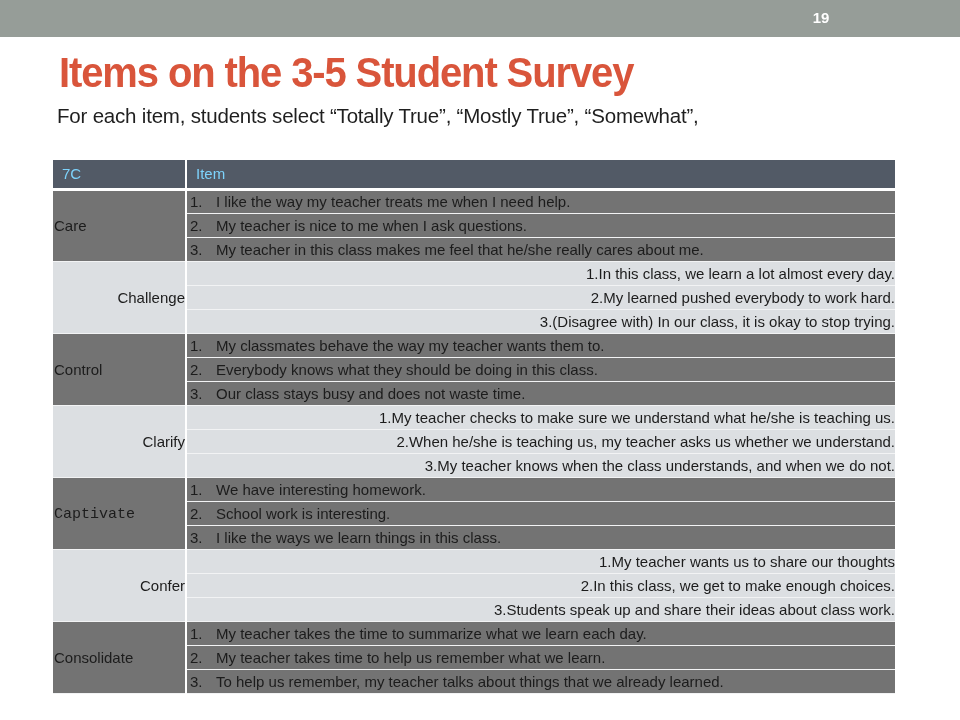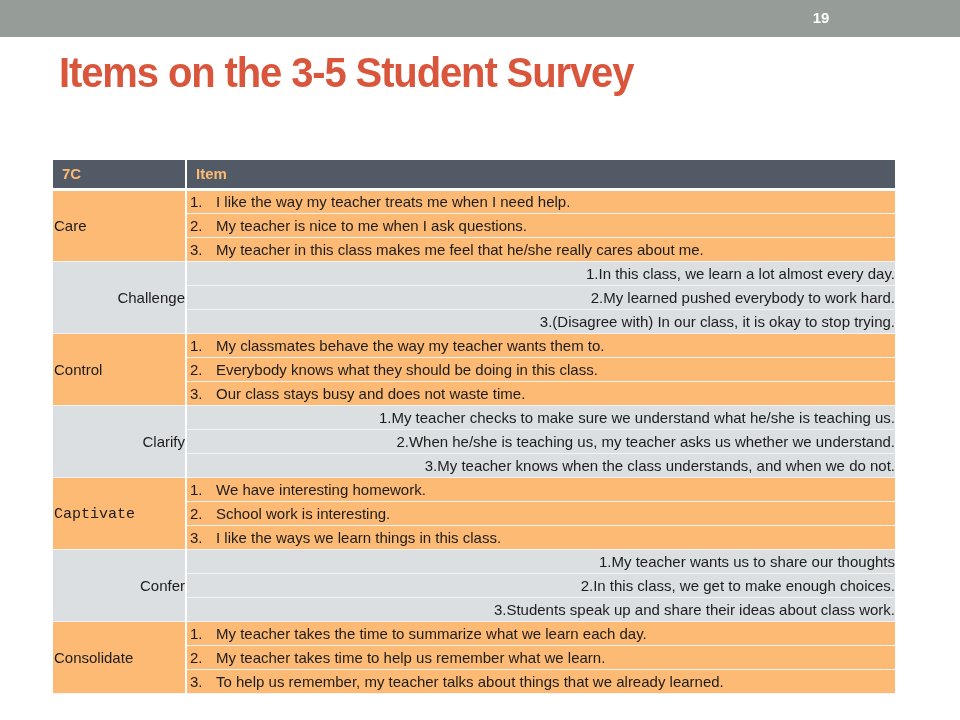--- a/index.html
+++ b/index.html
@@ -31,51 +31,52 @@
     }
 
     .survey-table {
       position: absolute; left: 53px; top: 160px; width: 842px;
       border-collapse: collapse; table-layout: fixed;
     }
     .survey-table col.c1 { width: 133px; }
     .survey-table col.c2 { width: 709px; }
 
     .survey-table th {
-      background: #525a66; color: #fdba74; font-weight: bold;
+      background: #525a66; color: #7dd3fc; font-weight: normal;
       font-size: 15px; text-align: left; height: 29px;
       padding: 0 0 0 9px; border-right: 2px solid #ffffff;
       border-bottom: 3px solid #ffffff;
     }
     .survey-table th:last-child { border-right: none; }
 
     .survey-table td {
       height: 24px; font-size: 15px; padding: 0 0 0 3px;
       white-space: nowrap; color: #1c1c1c;
       border-bottom: 1px solid #f2f3f4;
     }
     .survey-table td.cat {
       border-right: 2px solid #ffffff; padding-left: 1px;
       vertical-align: middle;
     }
-    .survey-table tr.dark td { background: #fdba74; }
+    .survey-table tr.dark td { background: #737373; }
     .survey-table tr.light td { background: #dcdfe2; text-align: right; }
 
     .item-num { display: inline-block; width: 26px; }
   </style>
 </head>
 <body>
 
 <div class="top-bar">
   <span class="slide-number">19</span>
 </div>
 
 <h1 class="title">Items on the 3-5 Student Survey</h1>
 
 <div class="subtitle">
+  <div>For each item, students select “Totally True”, “Mostly True”, “Somewhat”,</div>
 </div>
 
 <table class="survey-table">
   <colgroup>
       <col class="c1">
       <col class="c2">
     </colgroup>
   <thead>
     <tr>
       <th>7C</th>

